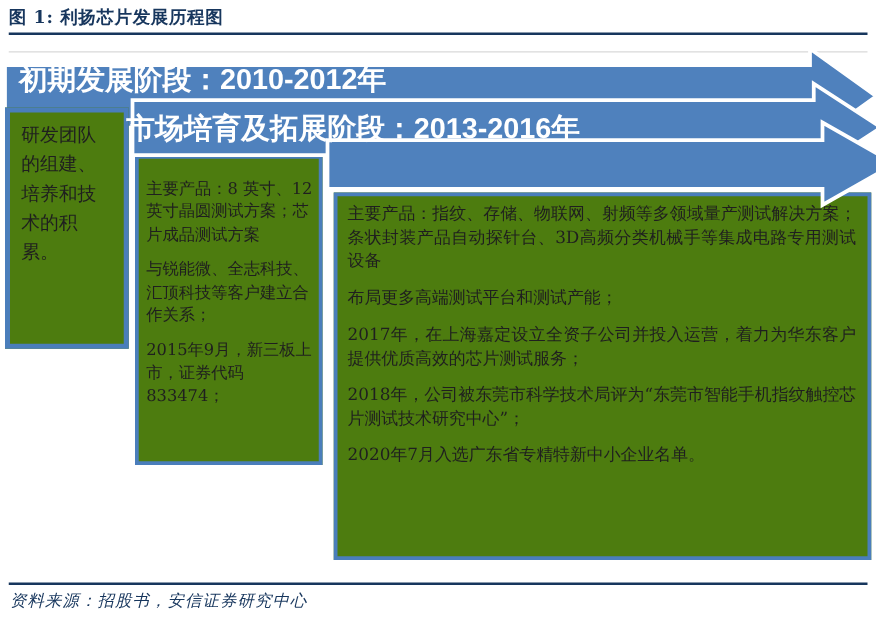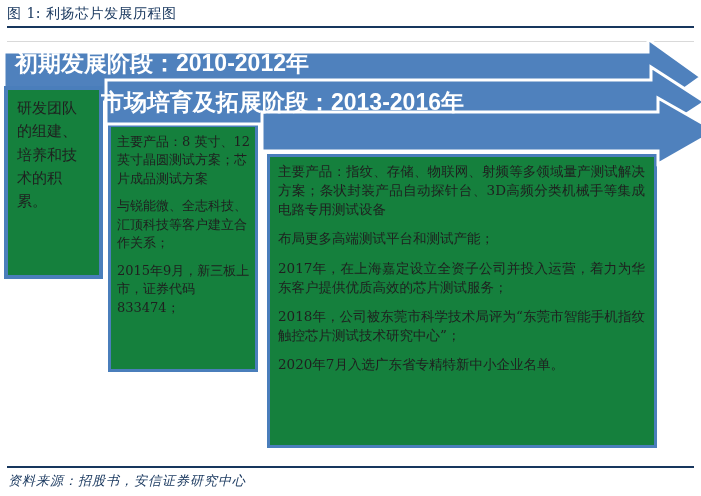--- a/index.html
+++ b/index.html
@@ -9,21 +9,21 @@
     --ink:#1f1f1f;
     --faint:#D9D9D9;
   }
   *{box-sizing:border-box;margin:0;padding:0;}
   body{background:#ffffff;font-family:"Liberation Sans",sans-serif;}
   .figure{position:relative;width:701px;height:496px;background:#fff;overflow:hidden;}
 
   .fig-title{
     position:absolute;left:7px;top:5px;
     font-family:"DejaVu Serif",serif;
-    font-weight:normal;font-size:14px;color:var(--navy);
+    font-weight:bold;font-size:14px;color:var(--navy);
     white-space:nowrap;letter-spacing:.5px;
   }
   .title-rule{position:absolute;left:7px;top:26px;width:687px;height:2px;background:var(--navy);}
   .faint-rule{position:absolute;left:7px;top:41px;width:687px;height:1px;background:var(--faint);}
   .footer-rule{position:absolute;left:7px;top:466px;width:687px;height:2px;background:var(--navy);}
   .footer-text{
     position:absolute;left:8px;top:472px;
     font-family:"DejaVu Serif",serif;font-style:italic;
     font-size:13px;color:var(--navy);letter-spacing:1px;white-space:nowrap;text-align:center;
   }
@@ -33,34 +33,34 @@
 
   .banner-label{
     position:absolute;color:#ffffff;font-weight:bold;font-size:23px;
     font-family:"Liberation Sans",sans-serif;white-space:nowrap;z-index:6;
   }
   .banner-label-1{left:15px;top:48px;}
   .banner-label-2{left:101px;top:87px;}
   .banner-label-3{left:277px;top:117px;}
 
   .info-box{
-    position:absolute;background:#15803d;border:3px solid var(--box-border);
+    position:absolute;background:#4d7c0f;border:3px solid var(--box-border);
     font-family:"DejaVu Serif",serif;color:var(--ink);z-index:4;
   }
   .box-initial{
     left:4px;top:86px;width:99px;height:193px;border-width:4px;
     padding:7px 13px 6px 9px;font-size:15px;line-height:1.55;
   }
   .box-market{
     left:108px;top:124px;width:150px;height:248px;
-    padding:6px 4px 4px 6px;font-size:13px;line-height:1.42;
+    padding:16px 4px 4px 6px;font-size:13px;line-height:1.42;
   }
   .box-market p{margin:0 0 9px 0;}
   .box-growth{
-    left:267px;top:154px;width:390px;height:294px;
+    left:267px;top:154px;width:430px;height:294px;
     padding:5px 9px 4px 8px;font-size:13.5px;line-height:1.42;text-align:justify;
   }
   .box-growth p{margin:0 0 10px 0;}
 </style>
 </head>
 <body>
 
 <div class="figure">
 
   <div class="fig-title">图 1: 利扬芯片发展历程图</div>

